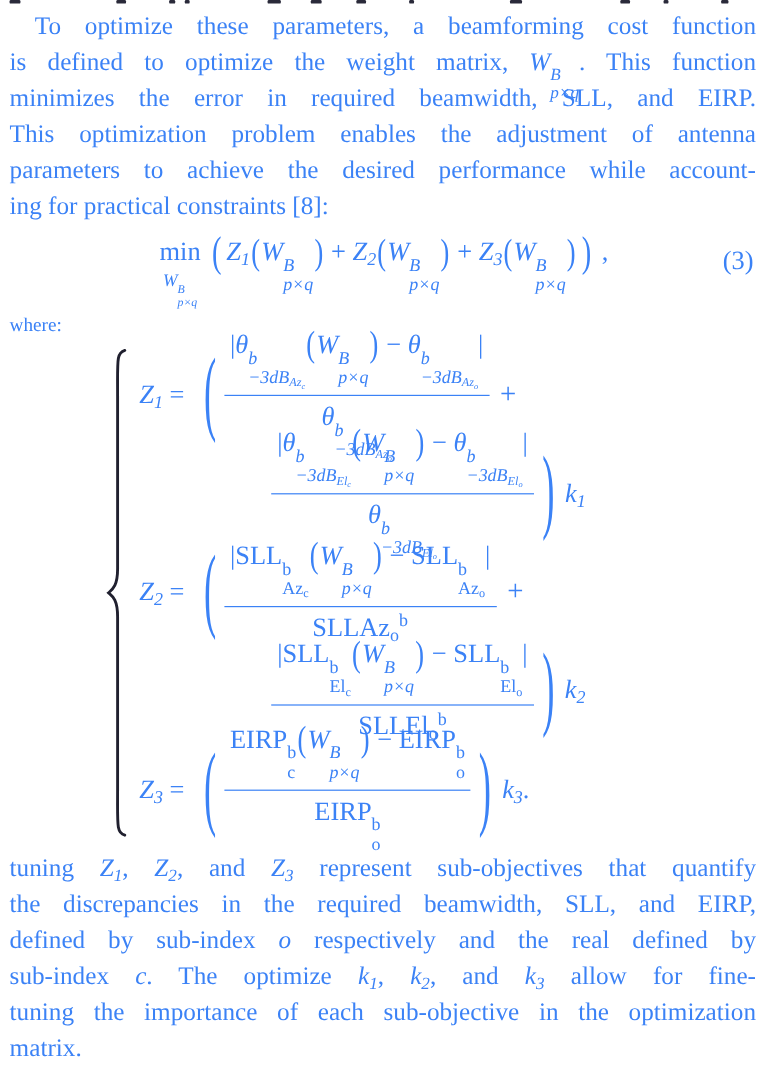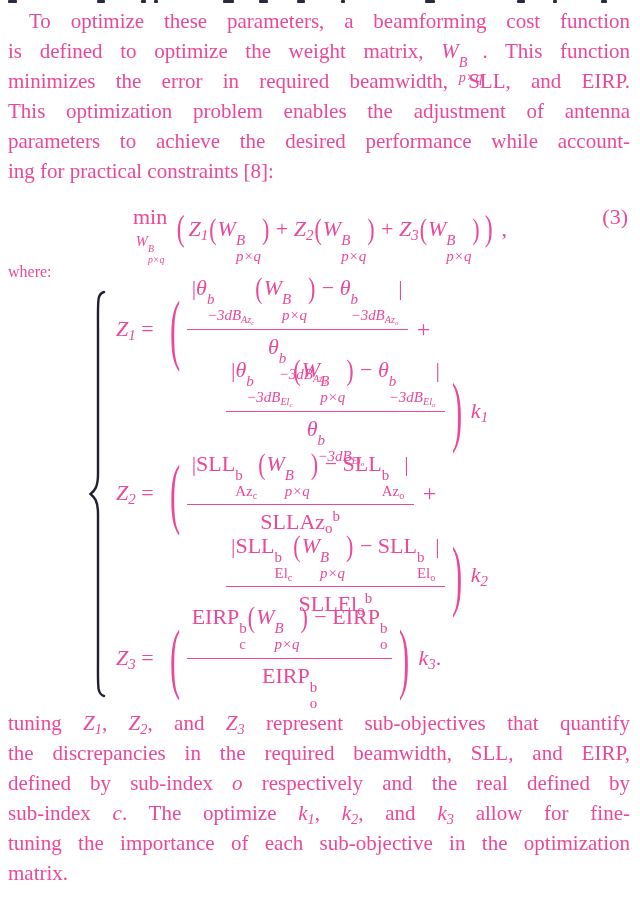--- a/index.html
+++ b/index.html
@@ -2,21 +2,21 @@
 <html><head>
 <meta charset="utf-8">
 <style>
   * { margin: 0; padding: 0; box-sizing: border-box; }
   html,body { background: #ffffff; }
   .page {
     position: relative;
     width: 640px; height: 903px;
     background: #ffffff;
     overflow: hidden;
-    color: #ec4899;
+    color: #3b82f6;
     font-family: "Liberation Serif", "DejaVu Serif", serif;
   }
 
   
   .remnant { position: absolute; top: 0; left: 0; right: 0; height: 6px; overflow: hidden; }
   .remnant i { position: absolute; top: 0; height: 3px; background: #2a2a3a; border-radius: 1px; }
 
   
   .para { position: absolute; left: 8px; right: 10px; font-size: 21px; }
   .tline {
@@ -39,21 +39,21 @@
   .p1 { display: inline-block; transform: scaleY(1.38); transform-origin: center; margin: 0 1px; }
   .p2 { display: inline-block; transform: scale(1.08,1.62); transform-origin: center; margin: 0 4px; }
   .plus { font-size: 24px; margin-left: 9px; }
   .frac { display: inline-flex; flex-direction: column; align-items: center; text-align: center; }
   .fnum { display: block; white-space: nowrap; border-bottom: 1.8px solid currentColor; padding: 0 5px 5px; }
   .fden { display: block; white-space: nowrap; padding-top: 4px; }
 
   
   .eq3 {
     position: absolute; top: 193px; left: 0; right: 0; height: 72px;
-    display: flex; justify-content: center; align-items: flex-end; padding-top: 4px;
+    display: flex; justify-content: center; align-items: flex-start; padding-top: 4px;
   }
   .underop { display: inline-flex; flex-direction: column; align-items: center; margin-right: 6px; }
   .underop .under { font-size: .66em; margin-top: 3px; }
   .eqnum { position: absolute; right: 12px; top: 11px; font-size: 22px; }
 
   
   .where { position: absolute; left: 8px; top: 263px; font-size: 16px; }
 
   
   .system { position: absolute; left: 88px; top: 288px; width: 540px; height: 412px; }

